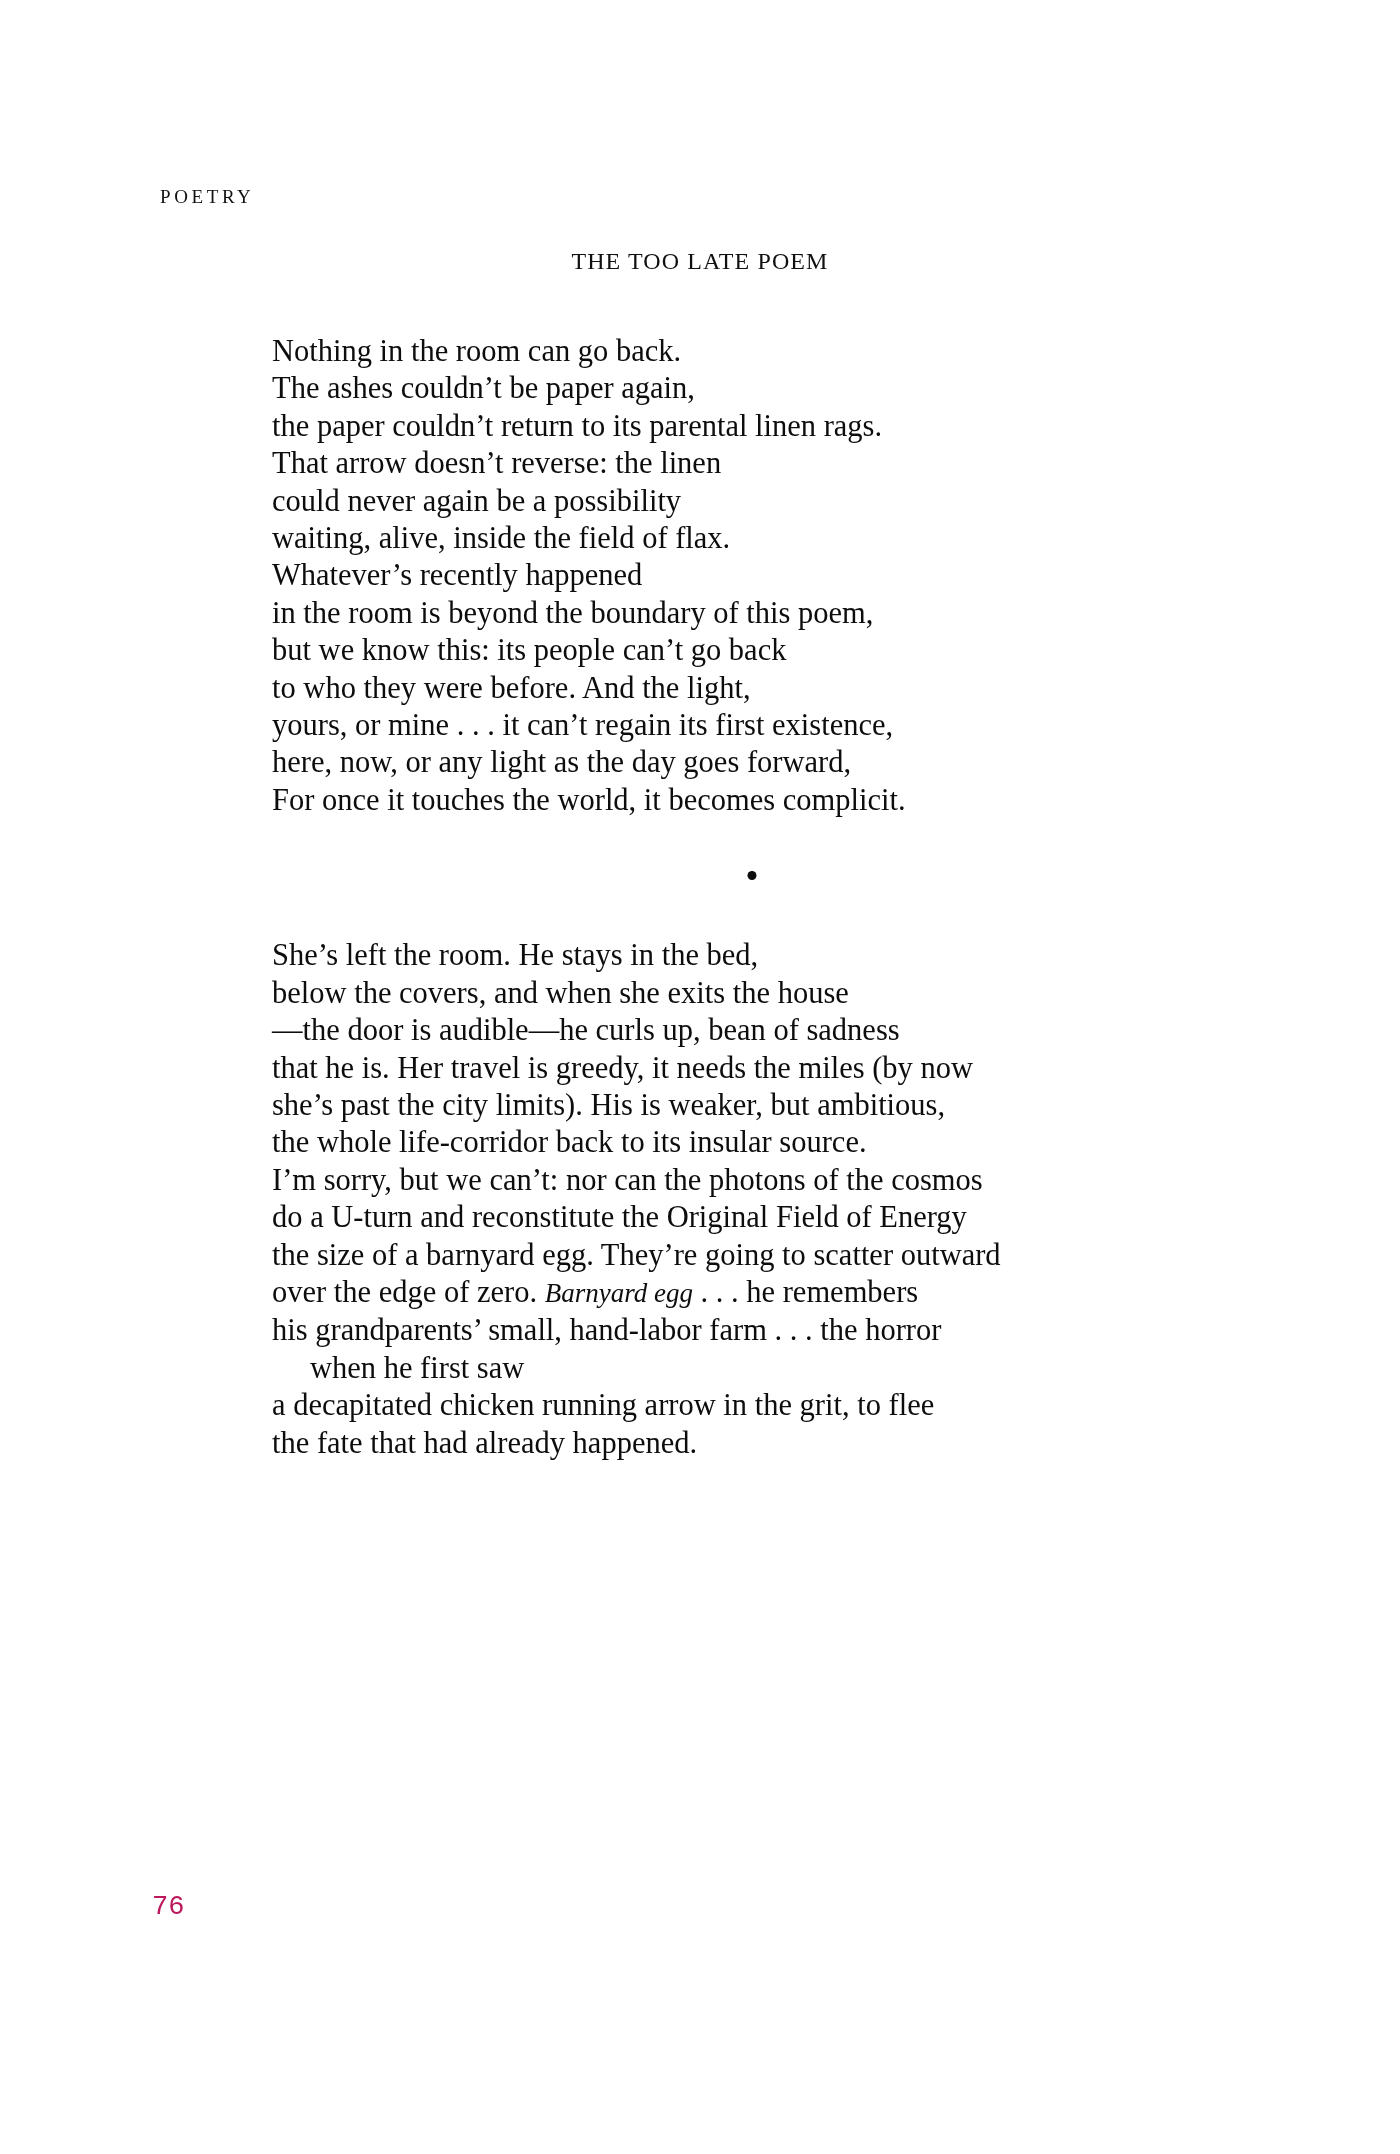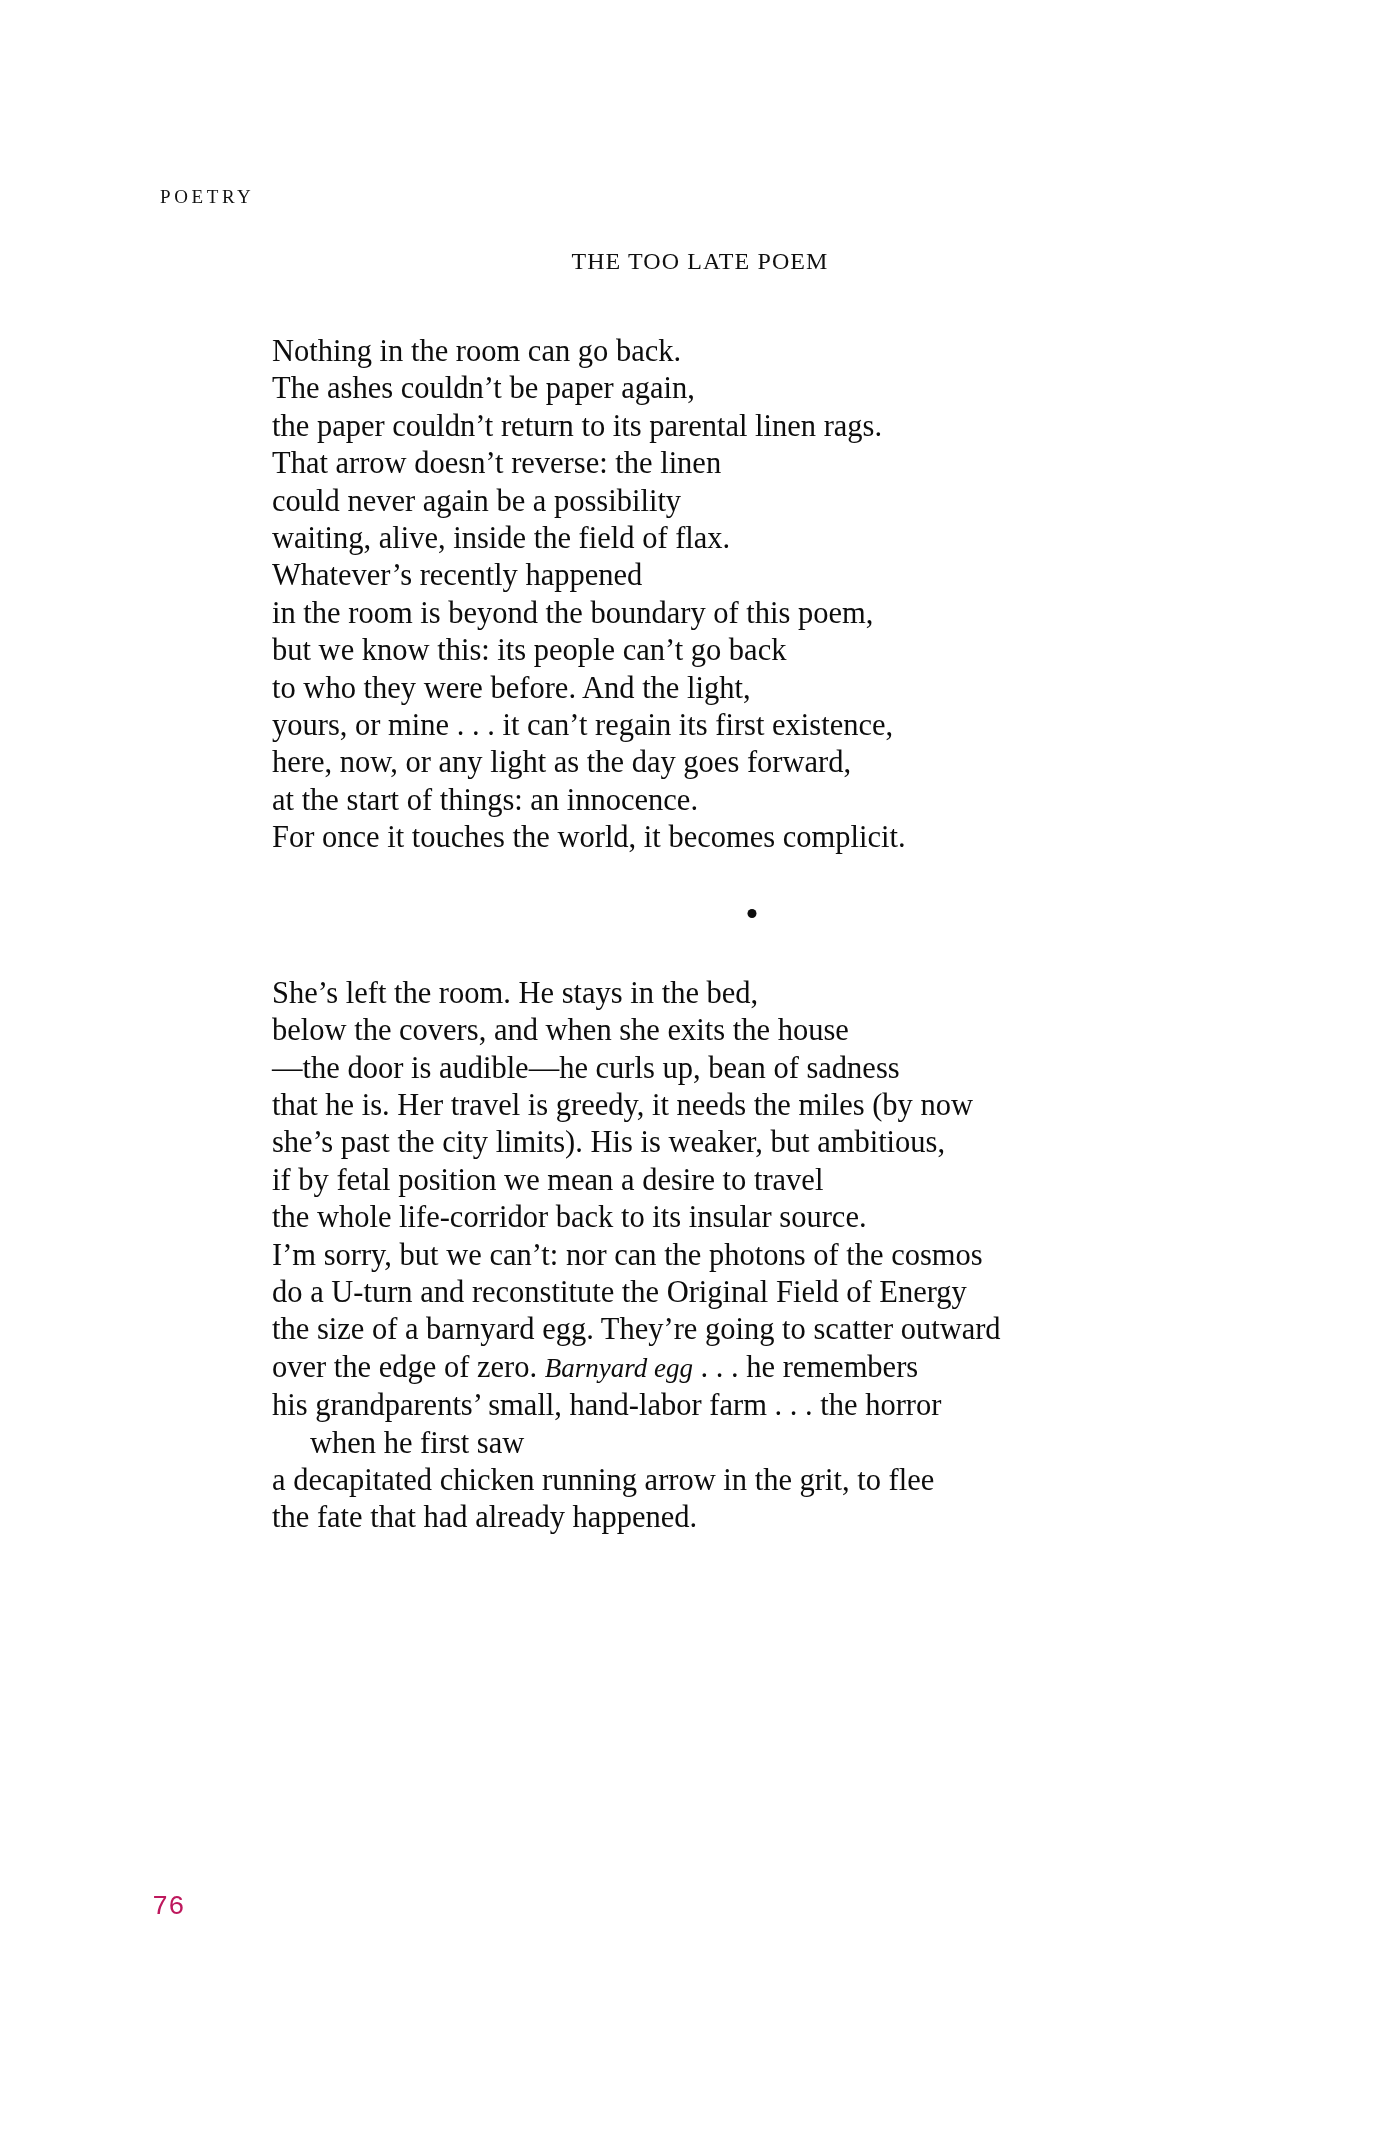--- a/index.html
+++ b/index.html
@@ -119,35 +119,33 @@
         <div class="line">the paper couldn’t return to its parental linen rags.</div>
         <div class="line">That arrow doesn’t reverse: the linen</div>
         <div class="line">could never again be a possibility</div>
         <div class="line">waiting, alive, inside the field of flax.</div>
         <div class="line">Whatever’s recently happened</div>
         <div class="line">in the room is beyond the boundary of this poem,</div>
         <div class="line">but we know this: its people can’t go back</div>
         <div class="line">to who they were before. And the light,</div>
         <div class="line">yours, or mine . . . it can’t regain its first existence,</div>
         <div class="line">here, now, or any light as the day goes forward,</div>
-        <div class="line">at the start of things: an innocence.</div>
         <div class="line">For once it touches the world, it becomes complicit.</div>
       </div>
 
     <div class="section-break">
       <span class="bullet"></span>
     </div>
 
     <div class="stanza">
         <div class="line">She’s left the room. He stays in the bed,</div>
         <div class="line">below the covers, and when she exits the house</div>
         <div class="line">—the door is audible—he curls up, bean of sadness</div>
         <div class="line">that he is. Her travel is greedy, it needs the miles (by now</div>
         <div class="line">she’s past the city limits). His is weaker, but ambitious,</div>
-        <div class="line">if by fetal position we mean a desire to travel</div>
         <div class="line">the whole life-corridor back to its insular source.</div>
         <div class="line">I’m sorry, but we can’t: nor can the photons of the cosmos</div>
         <div class="line">do a U-turn and reconstitute the Original Field of Energy</div>
         <div class="line">the size of a barnyard egg. They’re going to scatter outward</div>
         <div class="line">over the edge of zero. <em>Barnyard egg</em> . . . he remembers</div>
         <div class="line">his grandparents’ small, hand-labor farm . . . the horror</div>
         <div class="line indent">when he first saw</div>
         <div class="line">a decapitated chicken running arrow in the grit, to flee</div>
         <div class="line">the fate that had already happened.</div>
       </div>

